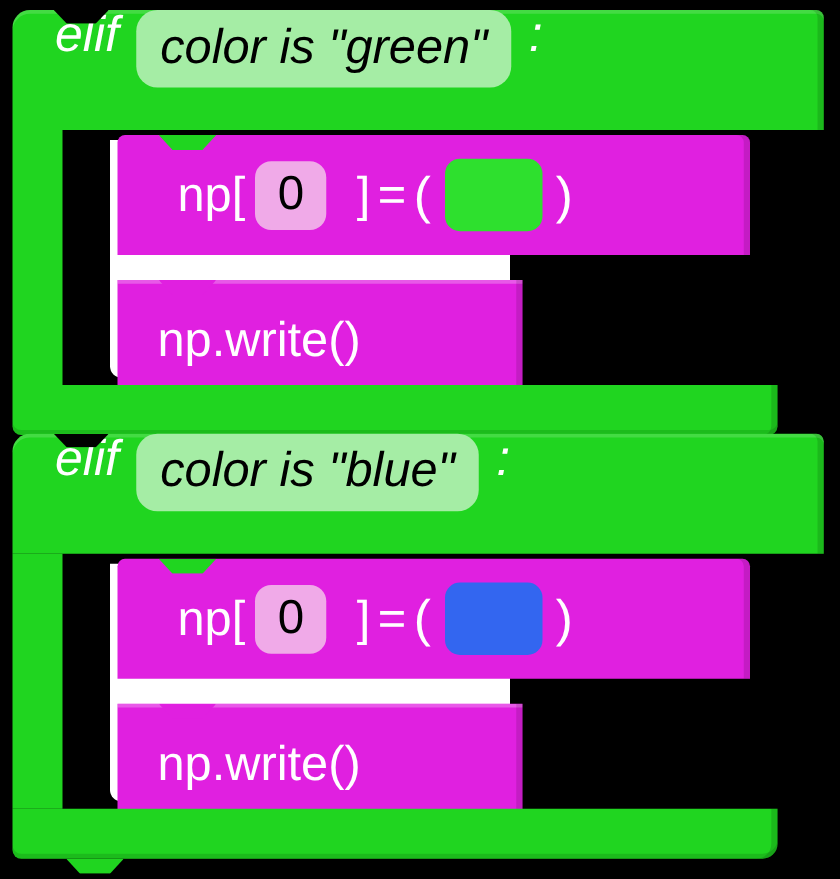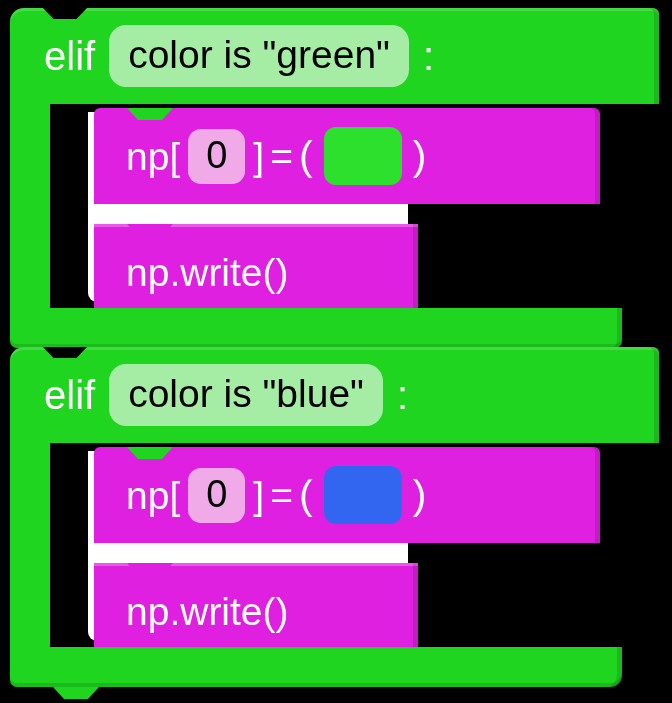--- a/index.html
+++ b/index.html
@@ -33,22 +33,23 @@
     position: absolute;
     left: 0;
     top: 0;
     width: 615px;
     height: 96px;
     background: #20d520;
     border-radius: 14px 6px 0 0;
     box-shadow: inset -5px 0 0 0 rgba(0,0,0,0.13),
                 inset 0 3px 0 0 rgba(255,255,255,0.16);
     display: flex;
-    align-items: center;
+    align-items: flex-start;
     padding-left: 34px;
+    font-style: italic;
   }
   
   .elif-head::after {
     content: "";
     position: absolute;
     left: 33px;
     top: 0;
     width: 44px;
     height: 11px;
     background: #000000;
@@ -158,21 +159,21 @@
     background: #e020e0;
     clip-path: polygon(0 0, 100% 0, 76% 100%, 24% 100%);
   }
   
   .stmt-glow {
     position: absolute;
     background: #ffffff;
     border-radius: 0 0 9px 9px;
   }
 
-  .bracket { color: #ffffff; }
+  .bracket { color: #ffffff; margin-left: 16px; }
   .idx-field {
     display: inline-block;
     background: #f0aae8;
     color: #000000;
     font-size: 38px;
     line-height: 1;
     border-radius: 13px;
     padding: 7px 18px 10px 18px;
     margin: 0 8px;
   }

